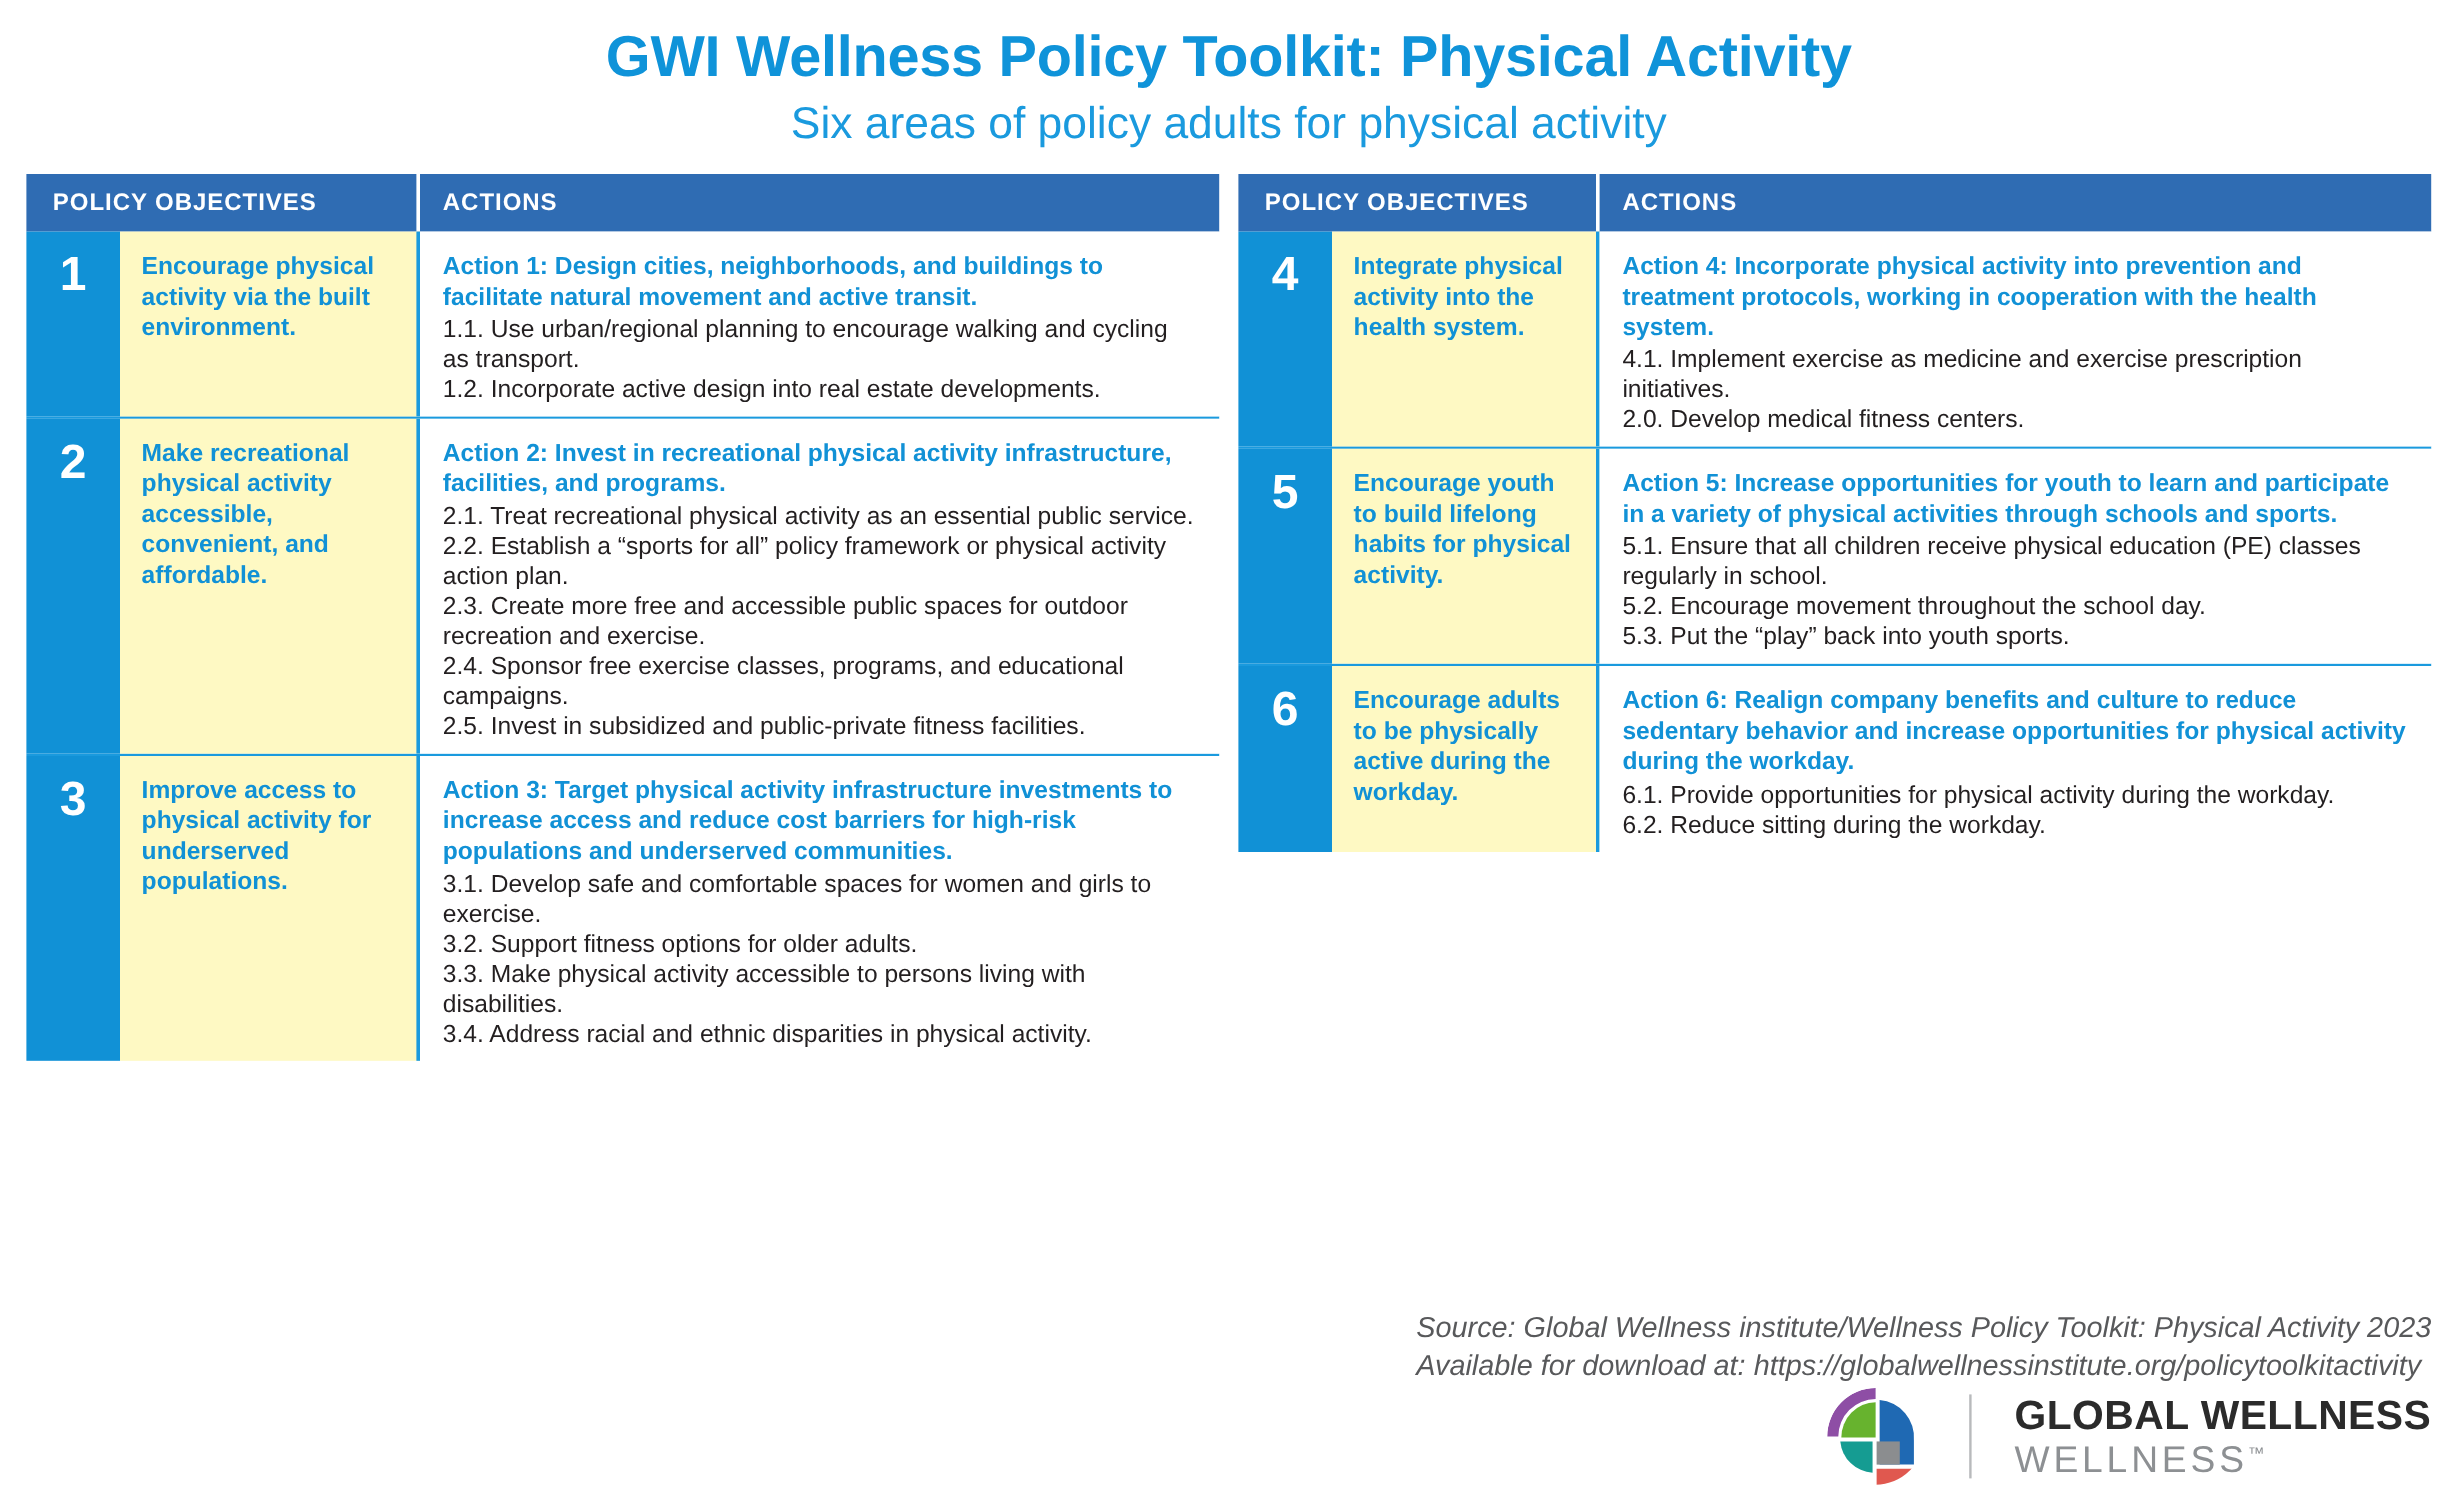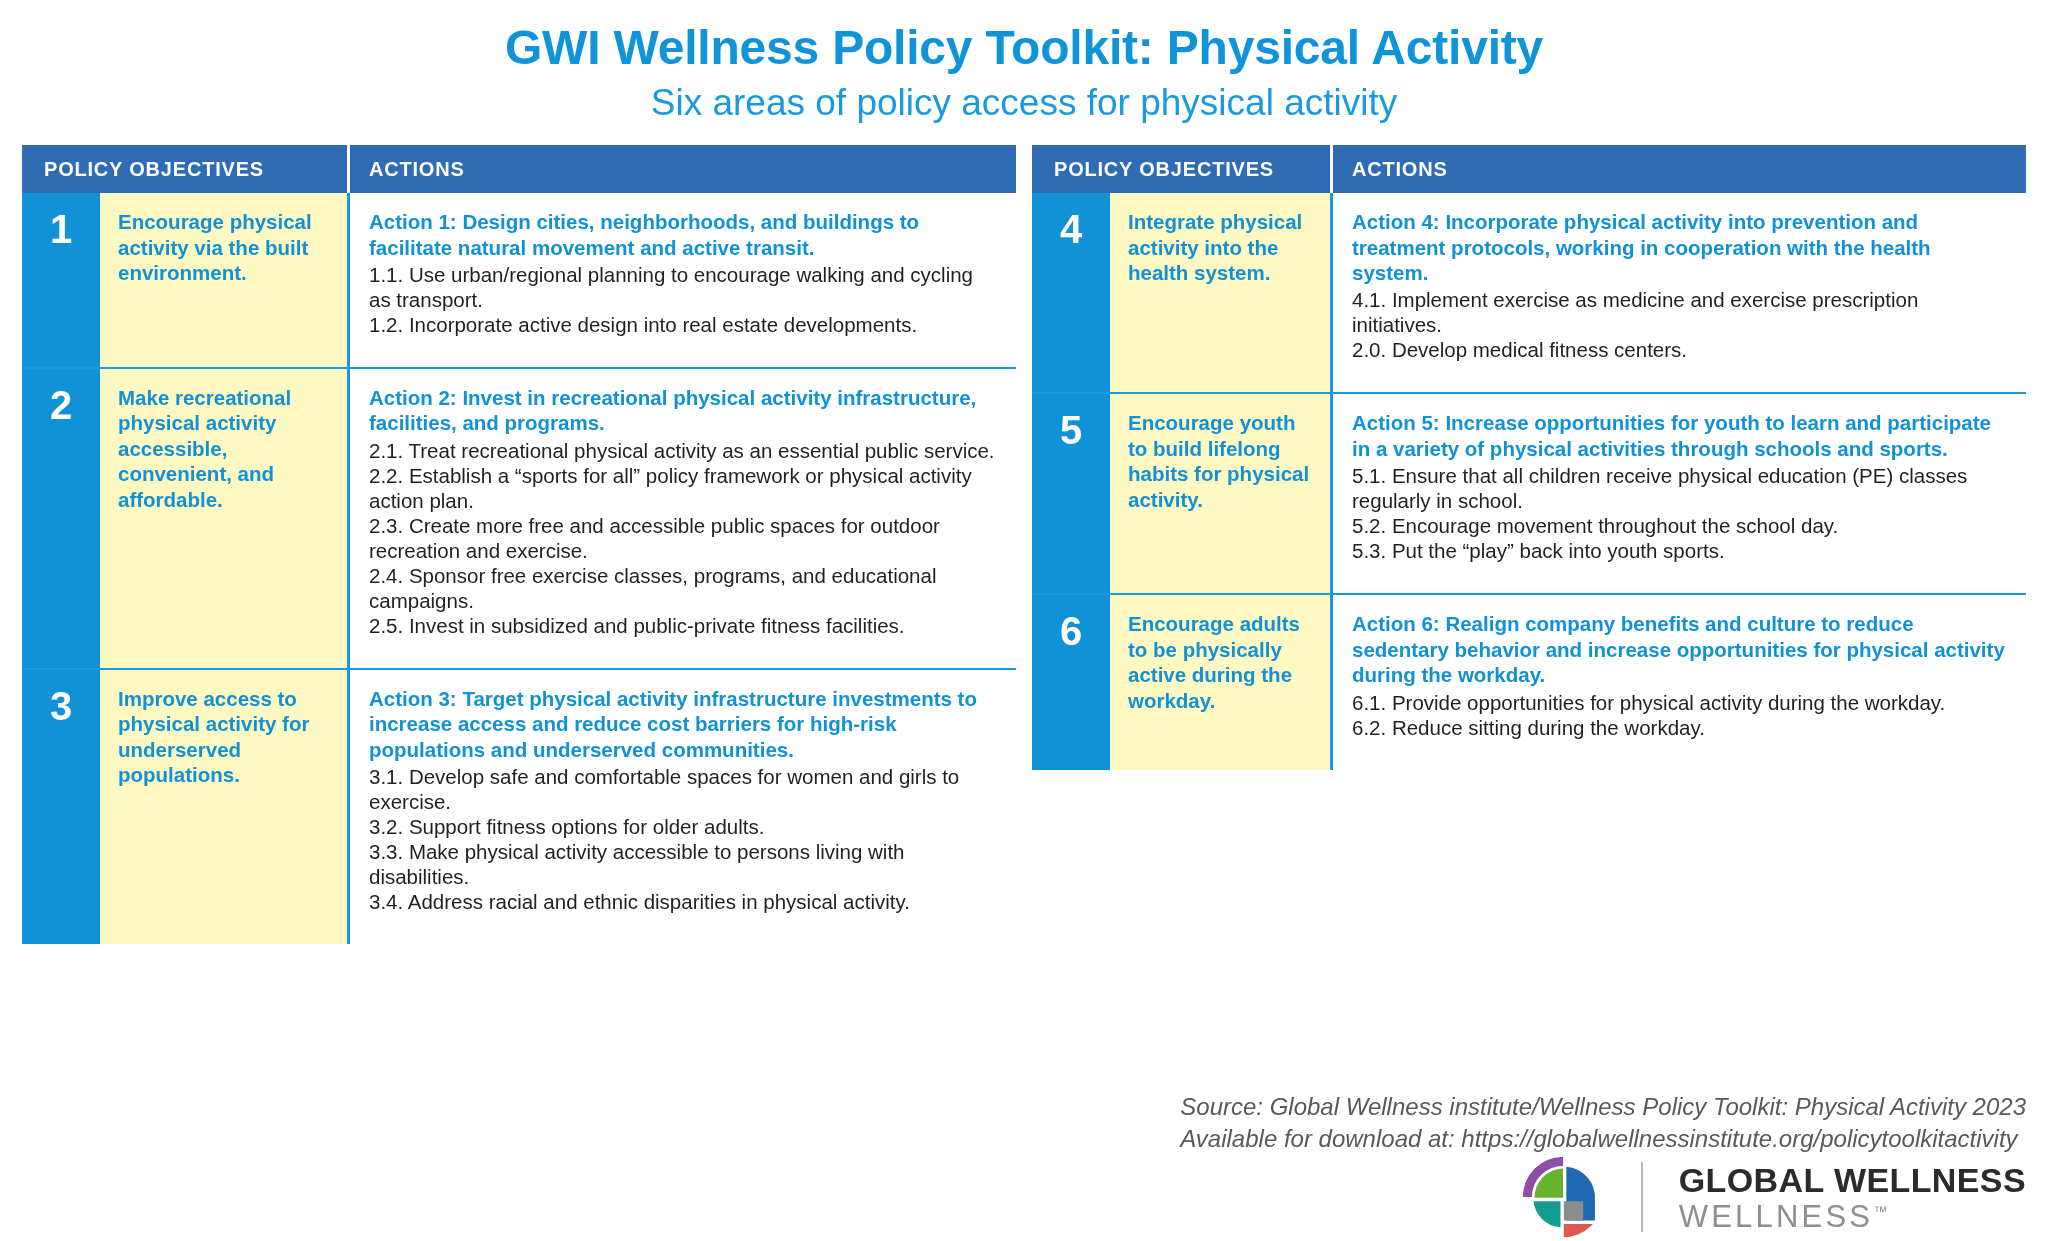--- a/index.html
+++ b/index.html
@@ -112,21 +112,21 @@
     font-size: 20.5px;
     font-weight: bold;
     line-height: 1.24;
     padding: 16px 14px 14px 18px;
     box-sizing: border-box;
     border-right: 3px solid #1a9ade;
   }
   .act-cell {
     flex: 1 1 auto;
     background: #ffffff;
-    padding: 16px 16px 30px 19px;
+    padding: 16px 16px 10px 19px;
     box-sizing: border-box;
   }
   .act-head {
     color: #1191d6;
     font-size: 20.5px;
     font-weight: bold;
     line-height: 1.24;
     margin-bottom: 2px;
   }
   .act-item {
@@ -194,21 +194,21 @@
     letter-spacing: 0;
   }
 </style>
 </head>
 <body>
 
 <div class="page">
 
   <div class="title-block">
     <h1 class="main-title">GWI Wellness Policy Toolkit: Physical Activity</h1>
-    <h2 class="sub-title">Six areas of policy access for physical activity</h2>
+    <h2 class="sub-title">Six areas of policy adults for physical activity</h2>
   </div>
 
   <div class="tables">
 
     <div class="table table-left">
       <div class="thead">
         <div class="th th-obj">POLICY OBJECTIVES</div>
         <div class="th th-act">ACTIONS</div>
       </div>
 

